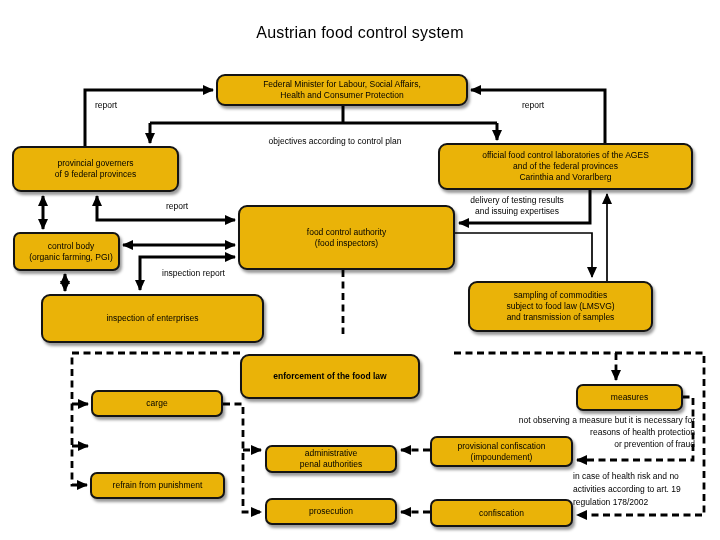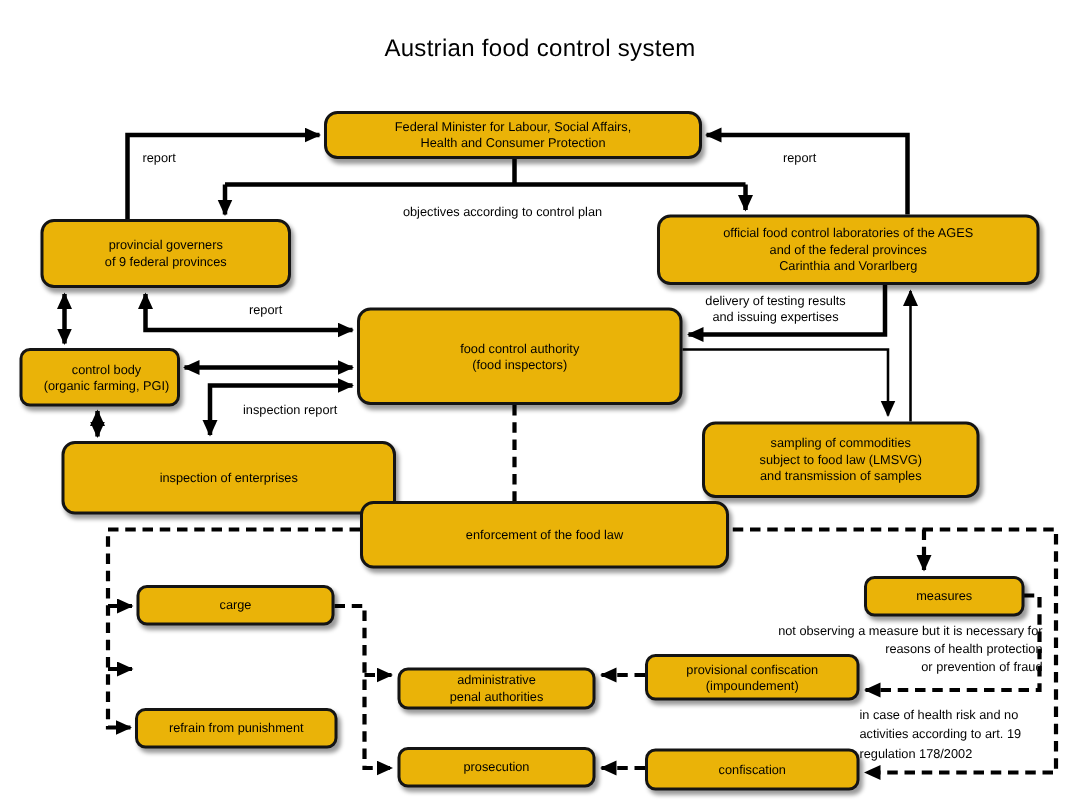--- a/index.html
+++ b/index.html
@@ -64,21 +64,21 @@
     <path d="M 616 353 V 380" fill="none" stroke="#000" stroke-width="2.8" stroke-dasharray="7 4.5" marker-end="url(#ah)"></path>
     <path d="M 671 397 H 693 V 460 H 577" fill="none" stroke="#000" stroke-width="2.8" stroke-dasharray="7 4.5" marker-end="url(#ah)"></path>
     <path d="M 430 450 H 401" fill="none" stroke="#000" stroke-width="2.8" stroke-dasharray="7 4.5" marker-end="url(#ah)"></path>
     <path d="M 430 512 H 401" fill="none" stroke="#000" stroke-width="2.8" stroke-dasharray="7 4.5" marker-end="url(#ah)"></path>
   </svg>
 
   <div class="node" style="left:216px;top:74px;width:252px;height:32px;">
       <span>Federal Minister for Labour, Social Affairs,
 Health and Consumer Protection</span>
     </div>
-  <div class="node" style="left:12px;top:146px;width:167px;height:46px;margin-left:15px;">
+  <div class="node" style="left:12px;top:146px;width:167px;height:46px;">
       <span>provincial governers
 of 9 federal provinces</span>
     </div>
   <div class="node" style="left:438px;top:143px;width:255px;height:47px;">
       <span>official food control laboratories of the AGES
 and of the federal provinces
 Carinthia and Vorarlberg</span>
     </div>
   <div class="node" style="left:238px;top:205px;width:217px;height:65px;">
       <span>food control authority
@@ -89,21 +89,21 @@
 (organic farming, PGI)</span>
     </div>
   <div class="node" style="left:41px;top:294px;width:223px;height:49px;">
       <span>inspection of enterprises</span>
     </div>
   <div class="node" style="left:468px;top:281px;width:185px;height:51px;">
       <span>sampling of commodities
 subject to food law (LMSVG)
 and transmission of samples</span>
     </div>
-  <div class="node" style="left:240px;top:334px;width:246px;height:45px;">
+  <div class="node" style="left:240px;top:354px;width:180px;height:45px;font-weight:bold;">
       <span>enforcement of the food law</span>
     </div>
   <div class="node" style="left:564px;top:384px;width:107px;height:27px;border-radius:7px;margin-left:12px;">
       <span>measures</span>
     </div>
   <div class="node" style="left:91px;top:390px;width:132px;height:27px;border-radius:7px;">
       <span>carge</span>
     </div>
   <div class="node" style="left:90px;top:472px;width:135px;height:27px;border-radius:7px;">
       <span>refrain from punishment</span>

